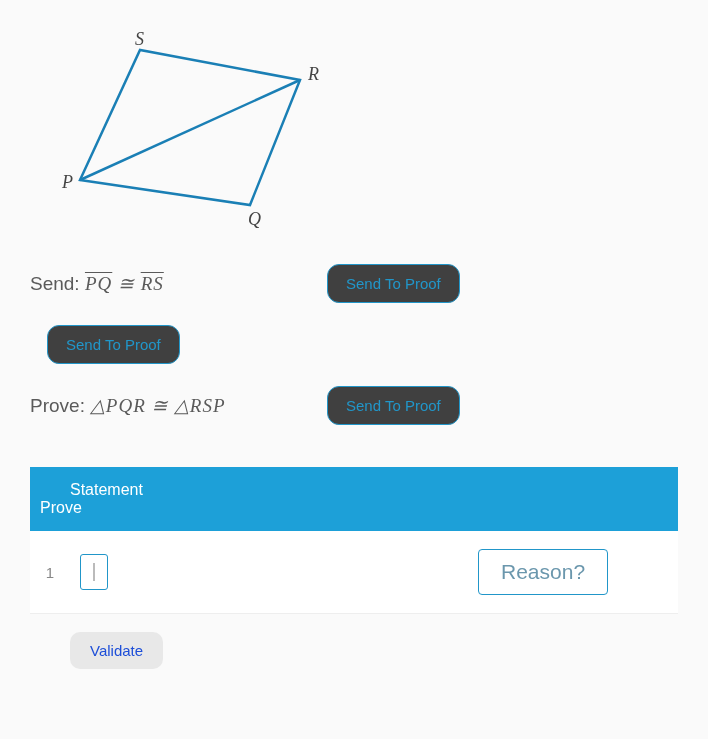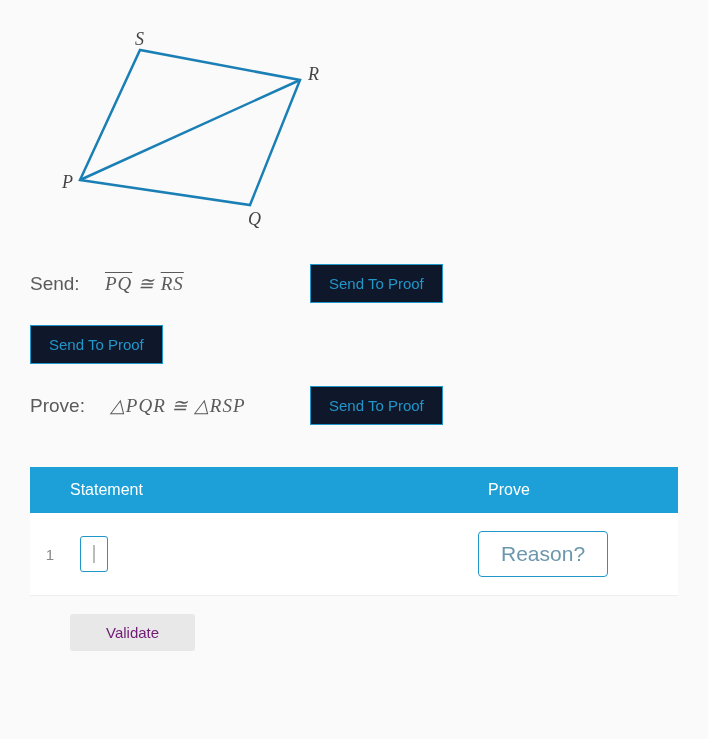--- a/index.html
+++ b/index.html
@@ -36,40 +36,41 @@
       font-size: 19px;
       color: #5a5a5a;
     }
     .overline {
       text-decoration: overline;
     }
     .math {
       font-style: italic;
       font-family: 'Times New Roman', serif;
       letter-spacing: 1px;
-      margin-left: 20px;
     }
     .btn {
       border: 1px solid #2196c9;
-      background: #0f172a;
+      background: #404040;
       color: #2196c9;
       padding: 10px 18px;
       font-size: 15px;
-      border-radius: 0;
+      border-radius: 12px;
       cursor: pointer;
+      margin-left: 17px;
     }
     .proof-table {
       margin-top: 10px;
     }
     .table-header {
       display: flex;
       background: #1da0d8;
       color: #fff;
       font-size: 16px;
       padding: 14px 0;
+      flex-direction: column;
     }
     .col-statement {
       flex: 1;
       padding-left: 40px;
     }
     .col-reason {
       width: 200px;
       padding-left: 10px;
     }
     .proof-row {
@@ -118,25 +119,25 @@
       padding: 10px 22px;
       font-size: 21px;
       border-radius: 4px;
       cursor: pointer;
     }
     .validate-row {
       padding: 18px 0 0 40px;
     }
     .validate-btn {
       background: #e8e8e8;
-      color: #701a75;
+      color: #1d4ed8;
       border: none;
-      padding: 10px 36px;
+      padding: 10px 20px;
       font-size: 15px;
-      border-radius: 3px;
+      border-radius: 10px;
       cursor: pointer;
     }
     .vertex-label {
       font-family: 'Times New Roman', serif;
       font-style: italic;
       font-size: 18px;
       fill: #444;
     }
   </style>
 </head>

